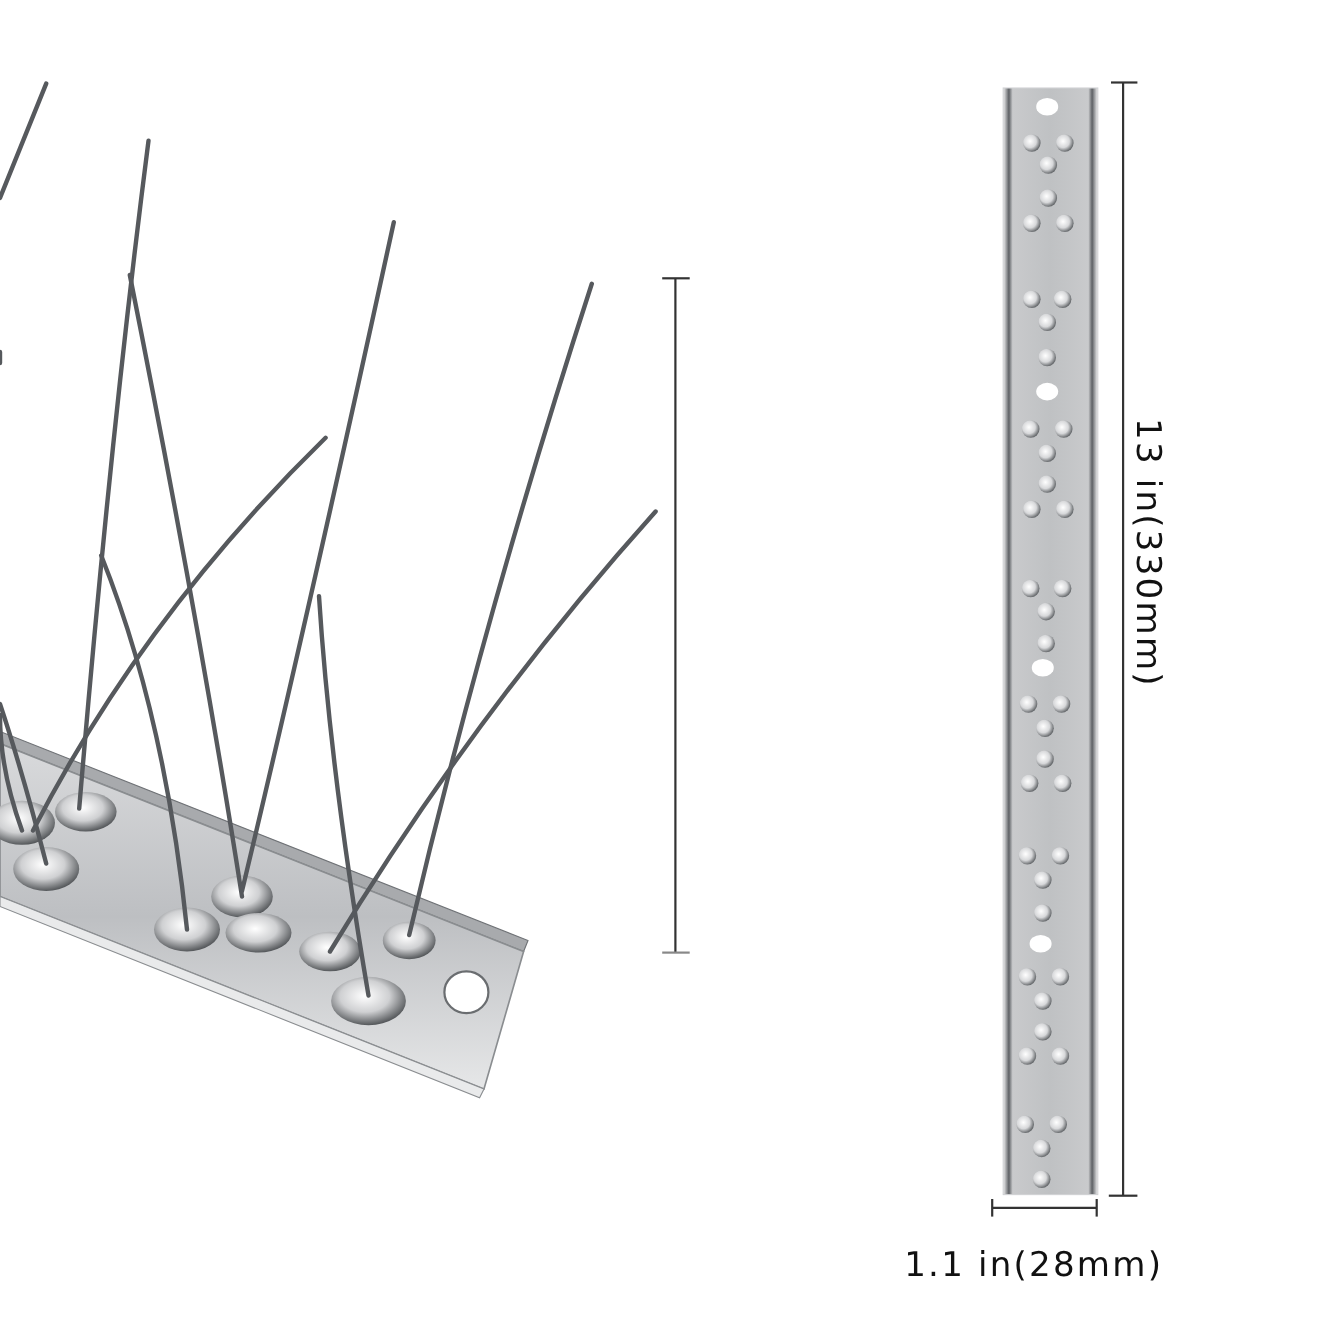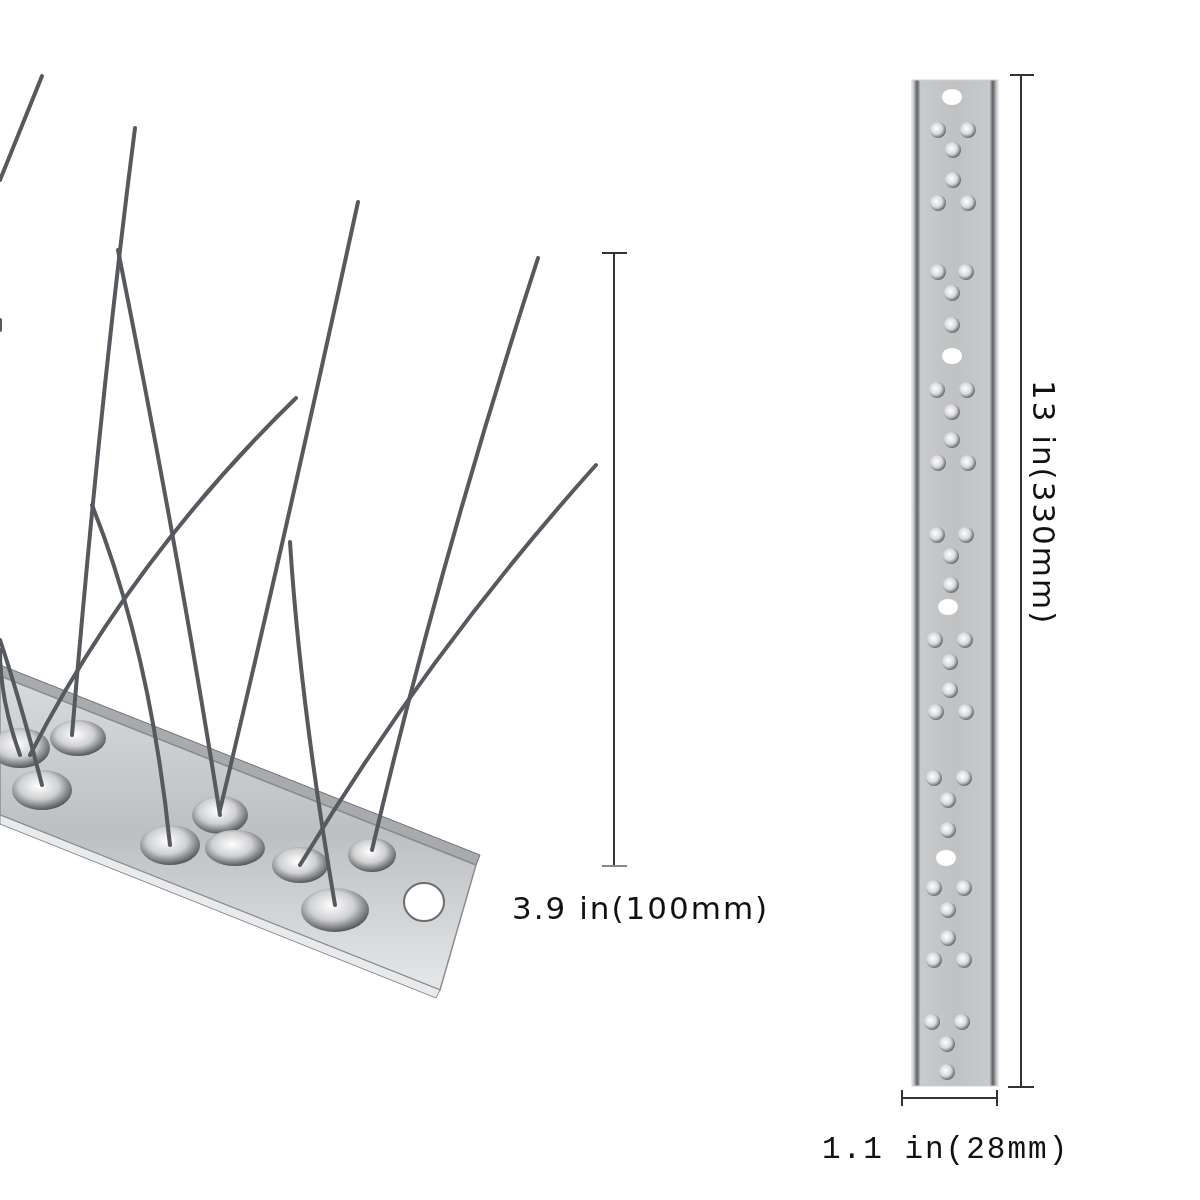--- a/index.html
+++ b/index.html
@@ -7,21 +7,21 @@
     .stage { position: absolute; left: 0; top: 0; width: 1200px; height: 1200px; }
     .label {
       position: absolute;
       font-family: "DejaVu Sans", sans-serif;
       color: #111111;
       font-size: 31px;
       letter-spacing: 2px;
       white-space: nowrap;
     }
     .label-height { left: 512px; top: 890px; }
-    .label-width { left: 822px; top: 1132px; font-family: Liberation Mono, monospace; }
+    .label-width { left: 822px; top: 1132px; }
     .label-length {
       left: 1062px; top: 380px;
       transform-origin: 0 0;
       transform: rotate(90deg);
     }
   </style>
 </head>
 <body>
 
 <div class="stage">
@@ -161,16 +161,15 @@
       <line x1="1008" y1="1087" x2="1034" y2="1087"></line>
     </g>
 
     <g stroke="#333333" stroke-width="2">
       <line x1="902" y1="1098" x2="997" y2="1098"></line>
       <line x1="902" y1="1090" x2="902" y2="1106"></line>
       <line x1="997" y1="1090" x2="997" y2="1106"></line>
     </g>
   </svg>
 
-  <div class="label label-height">3.9 in(100mm)</div>
   <div class="label label-length">13 in(330mm)</div>
   <div class="label label-width">1.1 in(28mm)</div>
 </div>
 
 </body></html>

